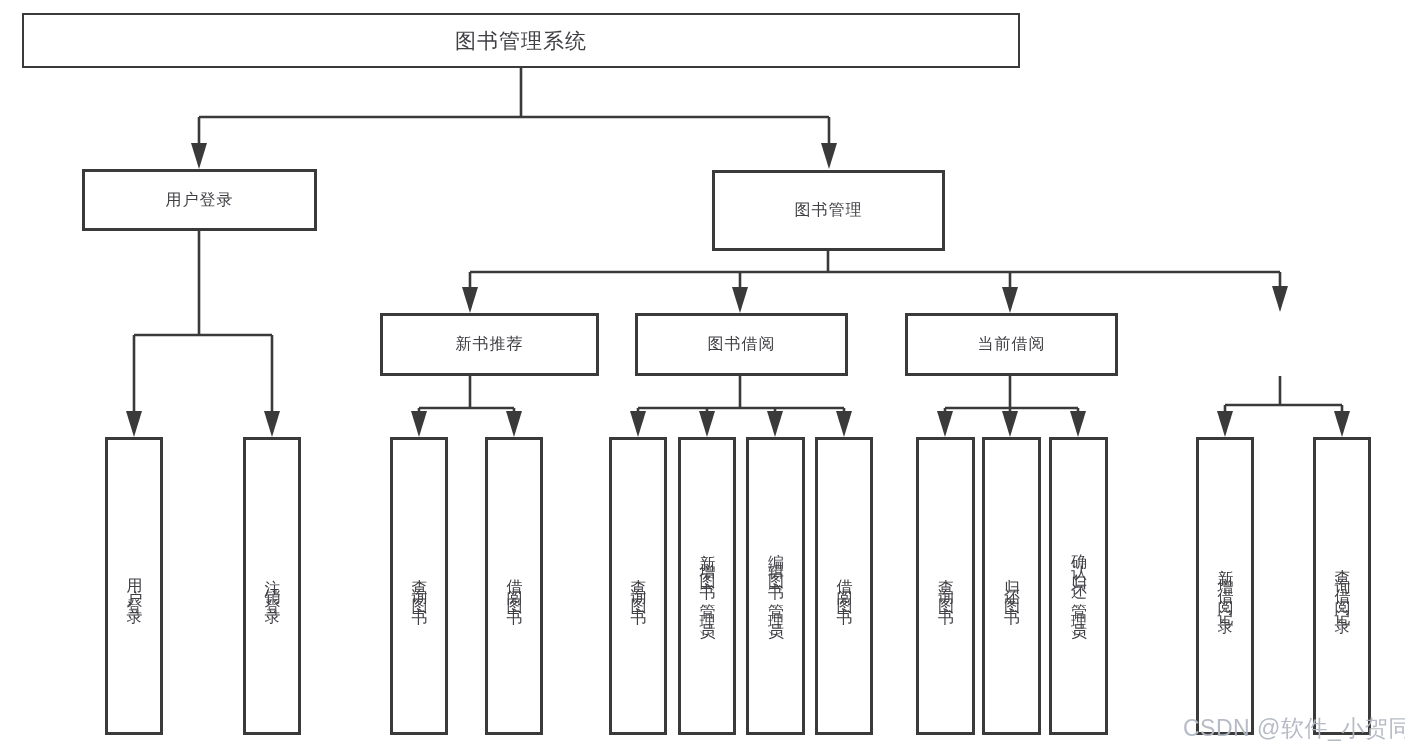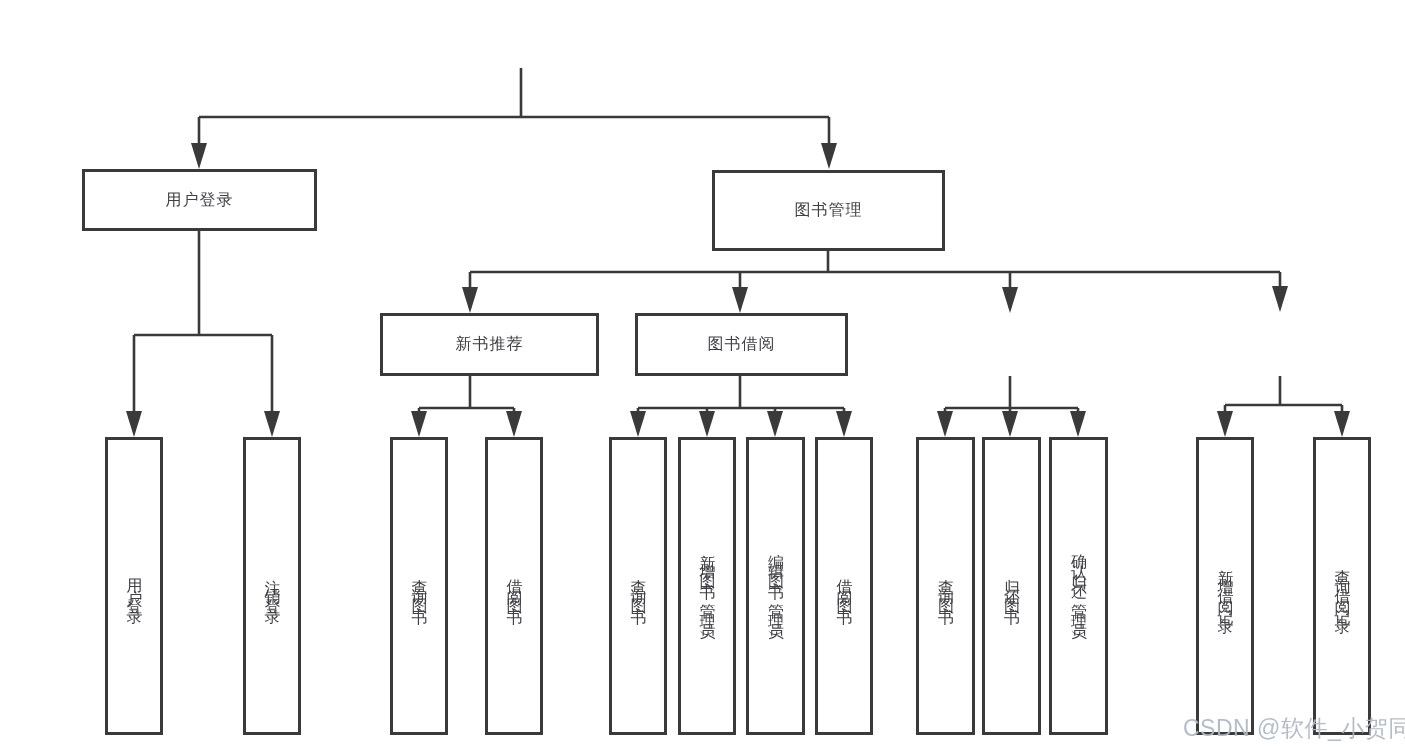--- a/index.html
+++ b/index.html
@@ -94,26 +94,28 @@
         <polygon points="775,437 767,411 783,411"></polygon>
         <polygon points="844,437 836,411 852,411"></polygon>
         <polygon points="945,437 937,411 953,411"></polygon>
         <polygon points="1010,437 1002,411 1018,411"></polygon>
         <polygon points="1078,437 1070,411 1086,411"></polygon>
         <polygon points="1225,437 1217,411 1233,411"></polygon>
         <polygon points="1342,437 1334,411 1350,411"></polygon>
       </g>
   </svg>
 
+  <div class="box root" style="left:22px; top:13px; width:998px; height:55px;">图书管理系统</div>
 
   <div class="box" style="left:82px; top:169px; width:235px; height:62px;">用户登录</div>
   <div class="box" style="left:712px; top:170px; width:233px; height:81px;">图书管理</div>
 
   <div class="box" style="left:380px; top:313px; width:219px; height:63px;">新书推荐</div>
   <div class="box" style="left:635px; top:313px; width:213px; height:63px;font-family:Liberation Serif, serif;">图书借阅</div>
+  <div class="box" style="left:905px; top:313px; width:213px; height:63px;">当前借阅</div>
 
   <div class="box leaf" style="left:105px; top:437px; width:58px; height:298px;">
     <span>用户登录</span>
     </div>
   <div class="box leaf" style="left:243px; top:437px; width:58px; height:298px;">
     <span>注销登录</span>
     </div>
 
   <div class="box leaf" style="left:390px; top:437px; width:58px; height:298px;">
     <span>查询图书</span>

